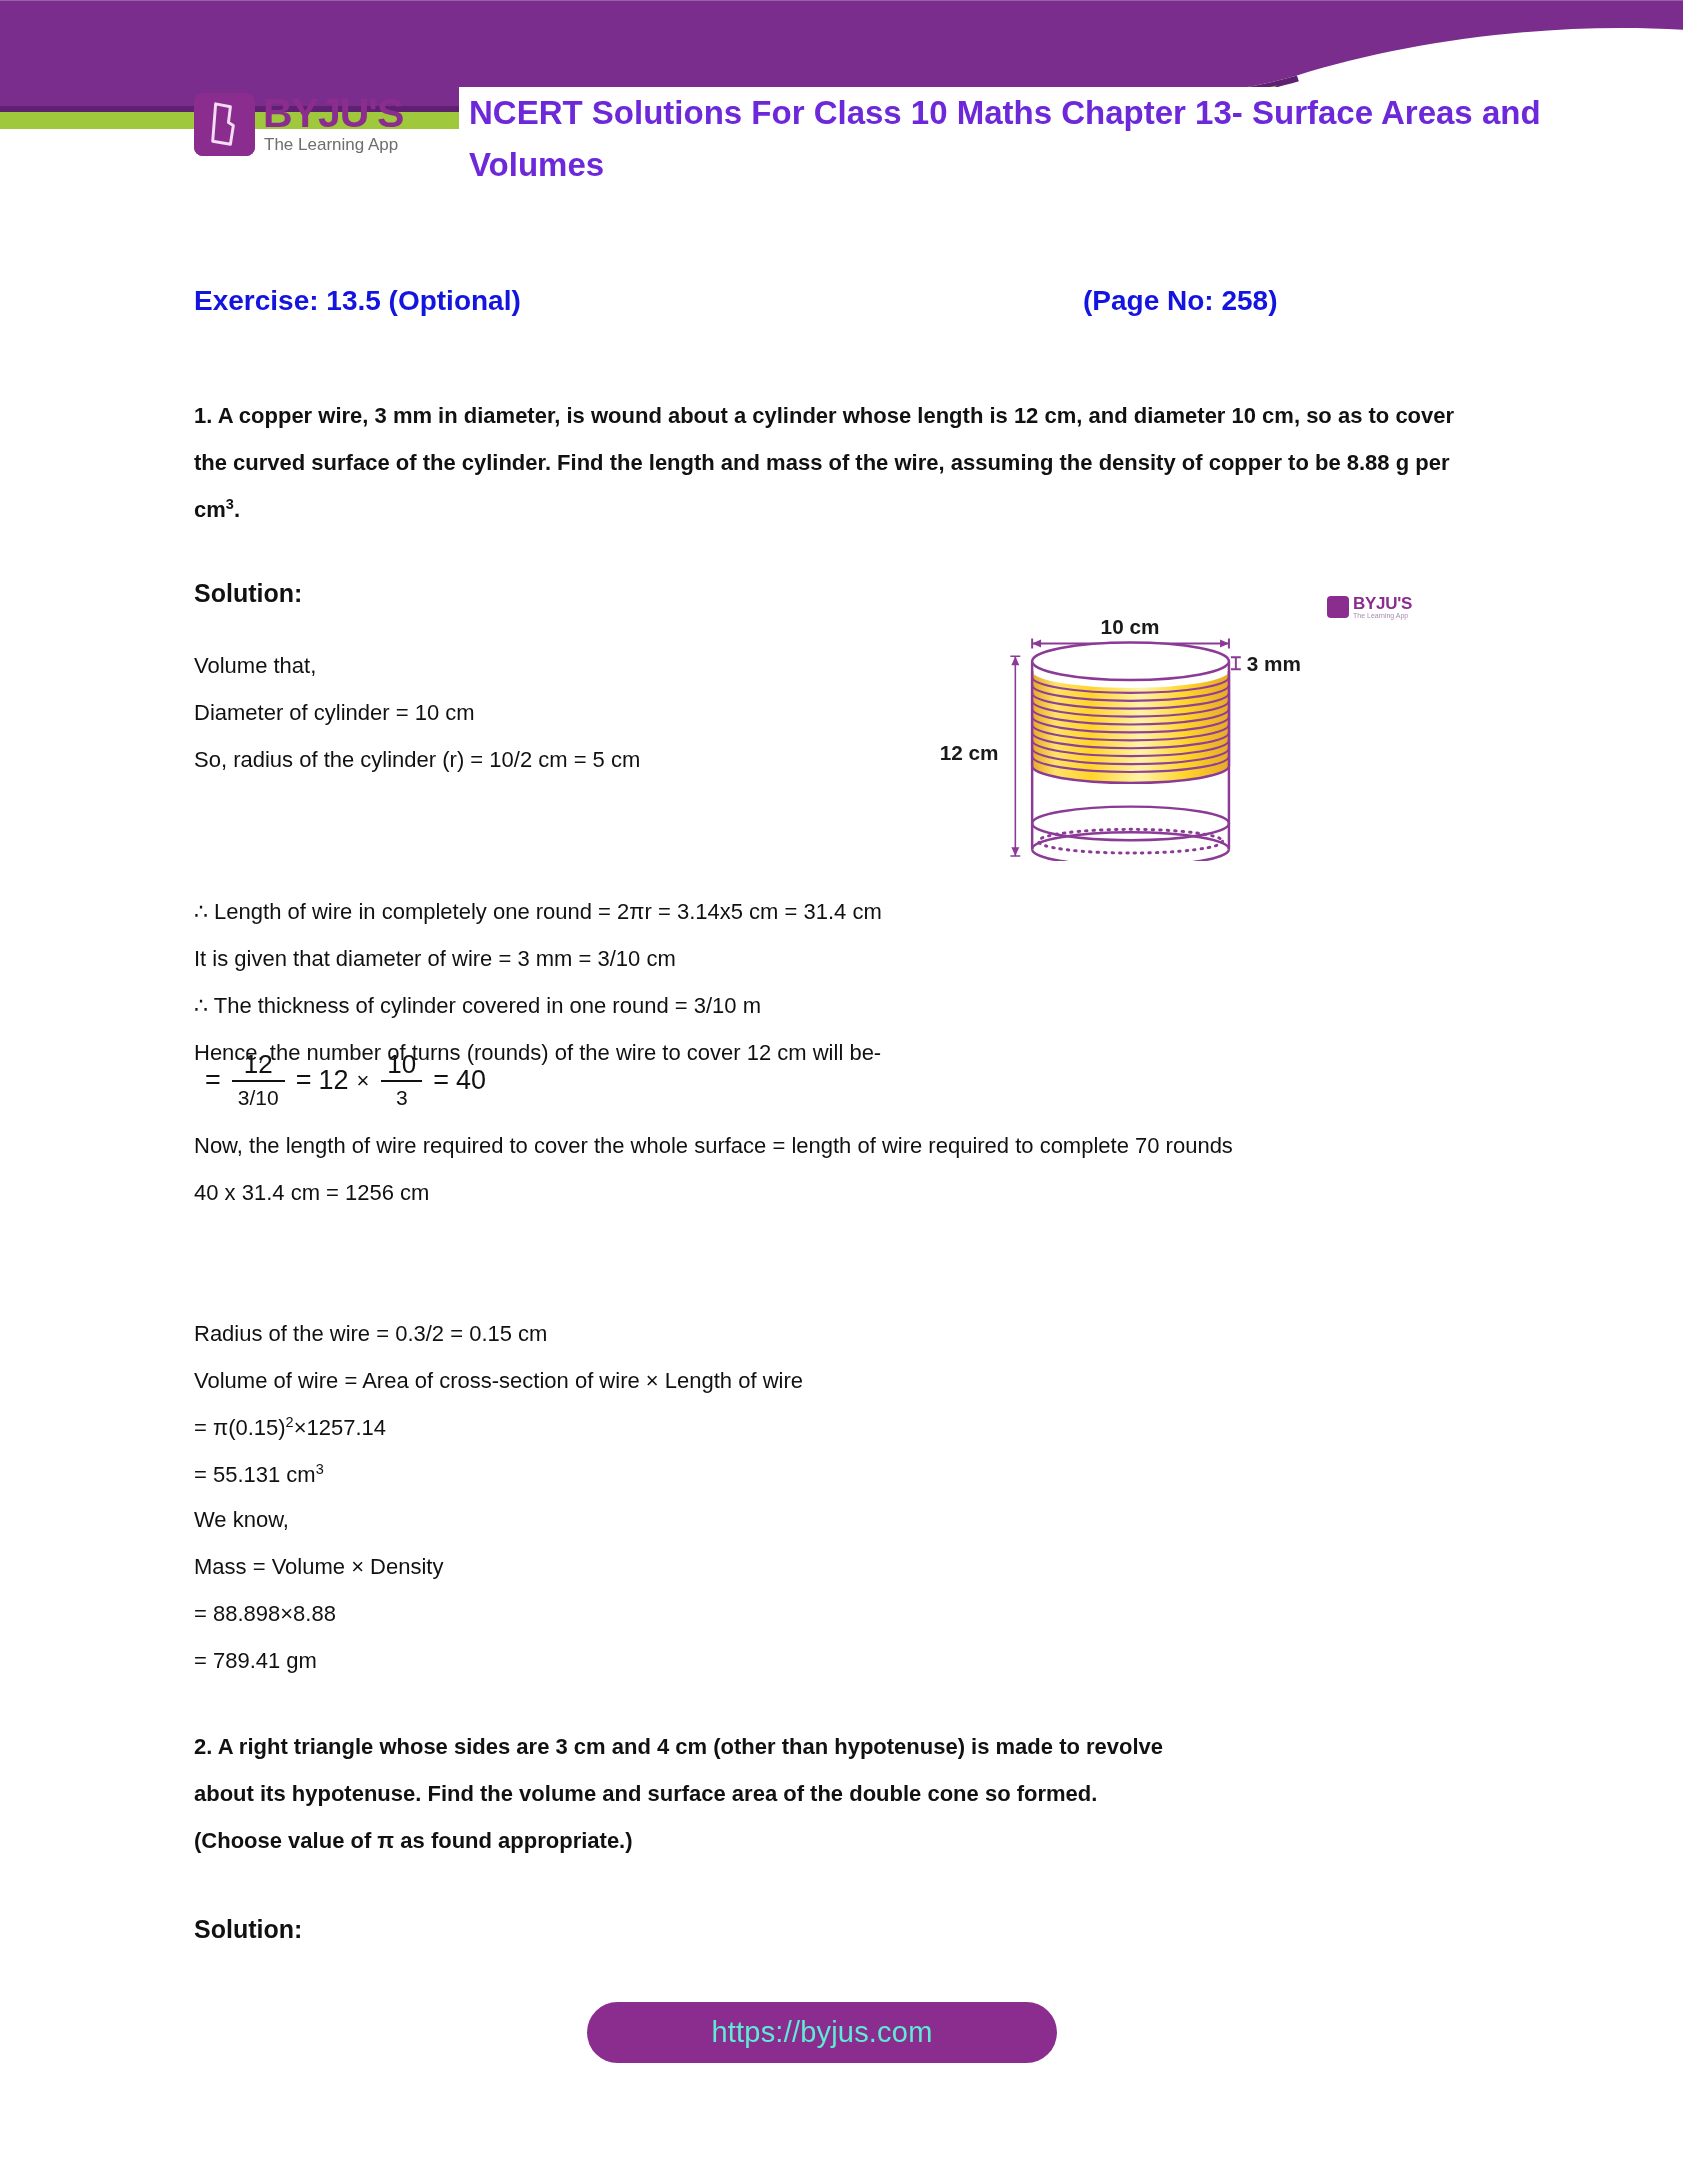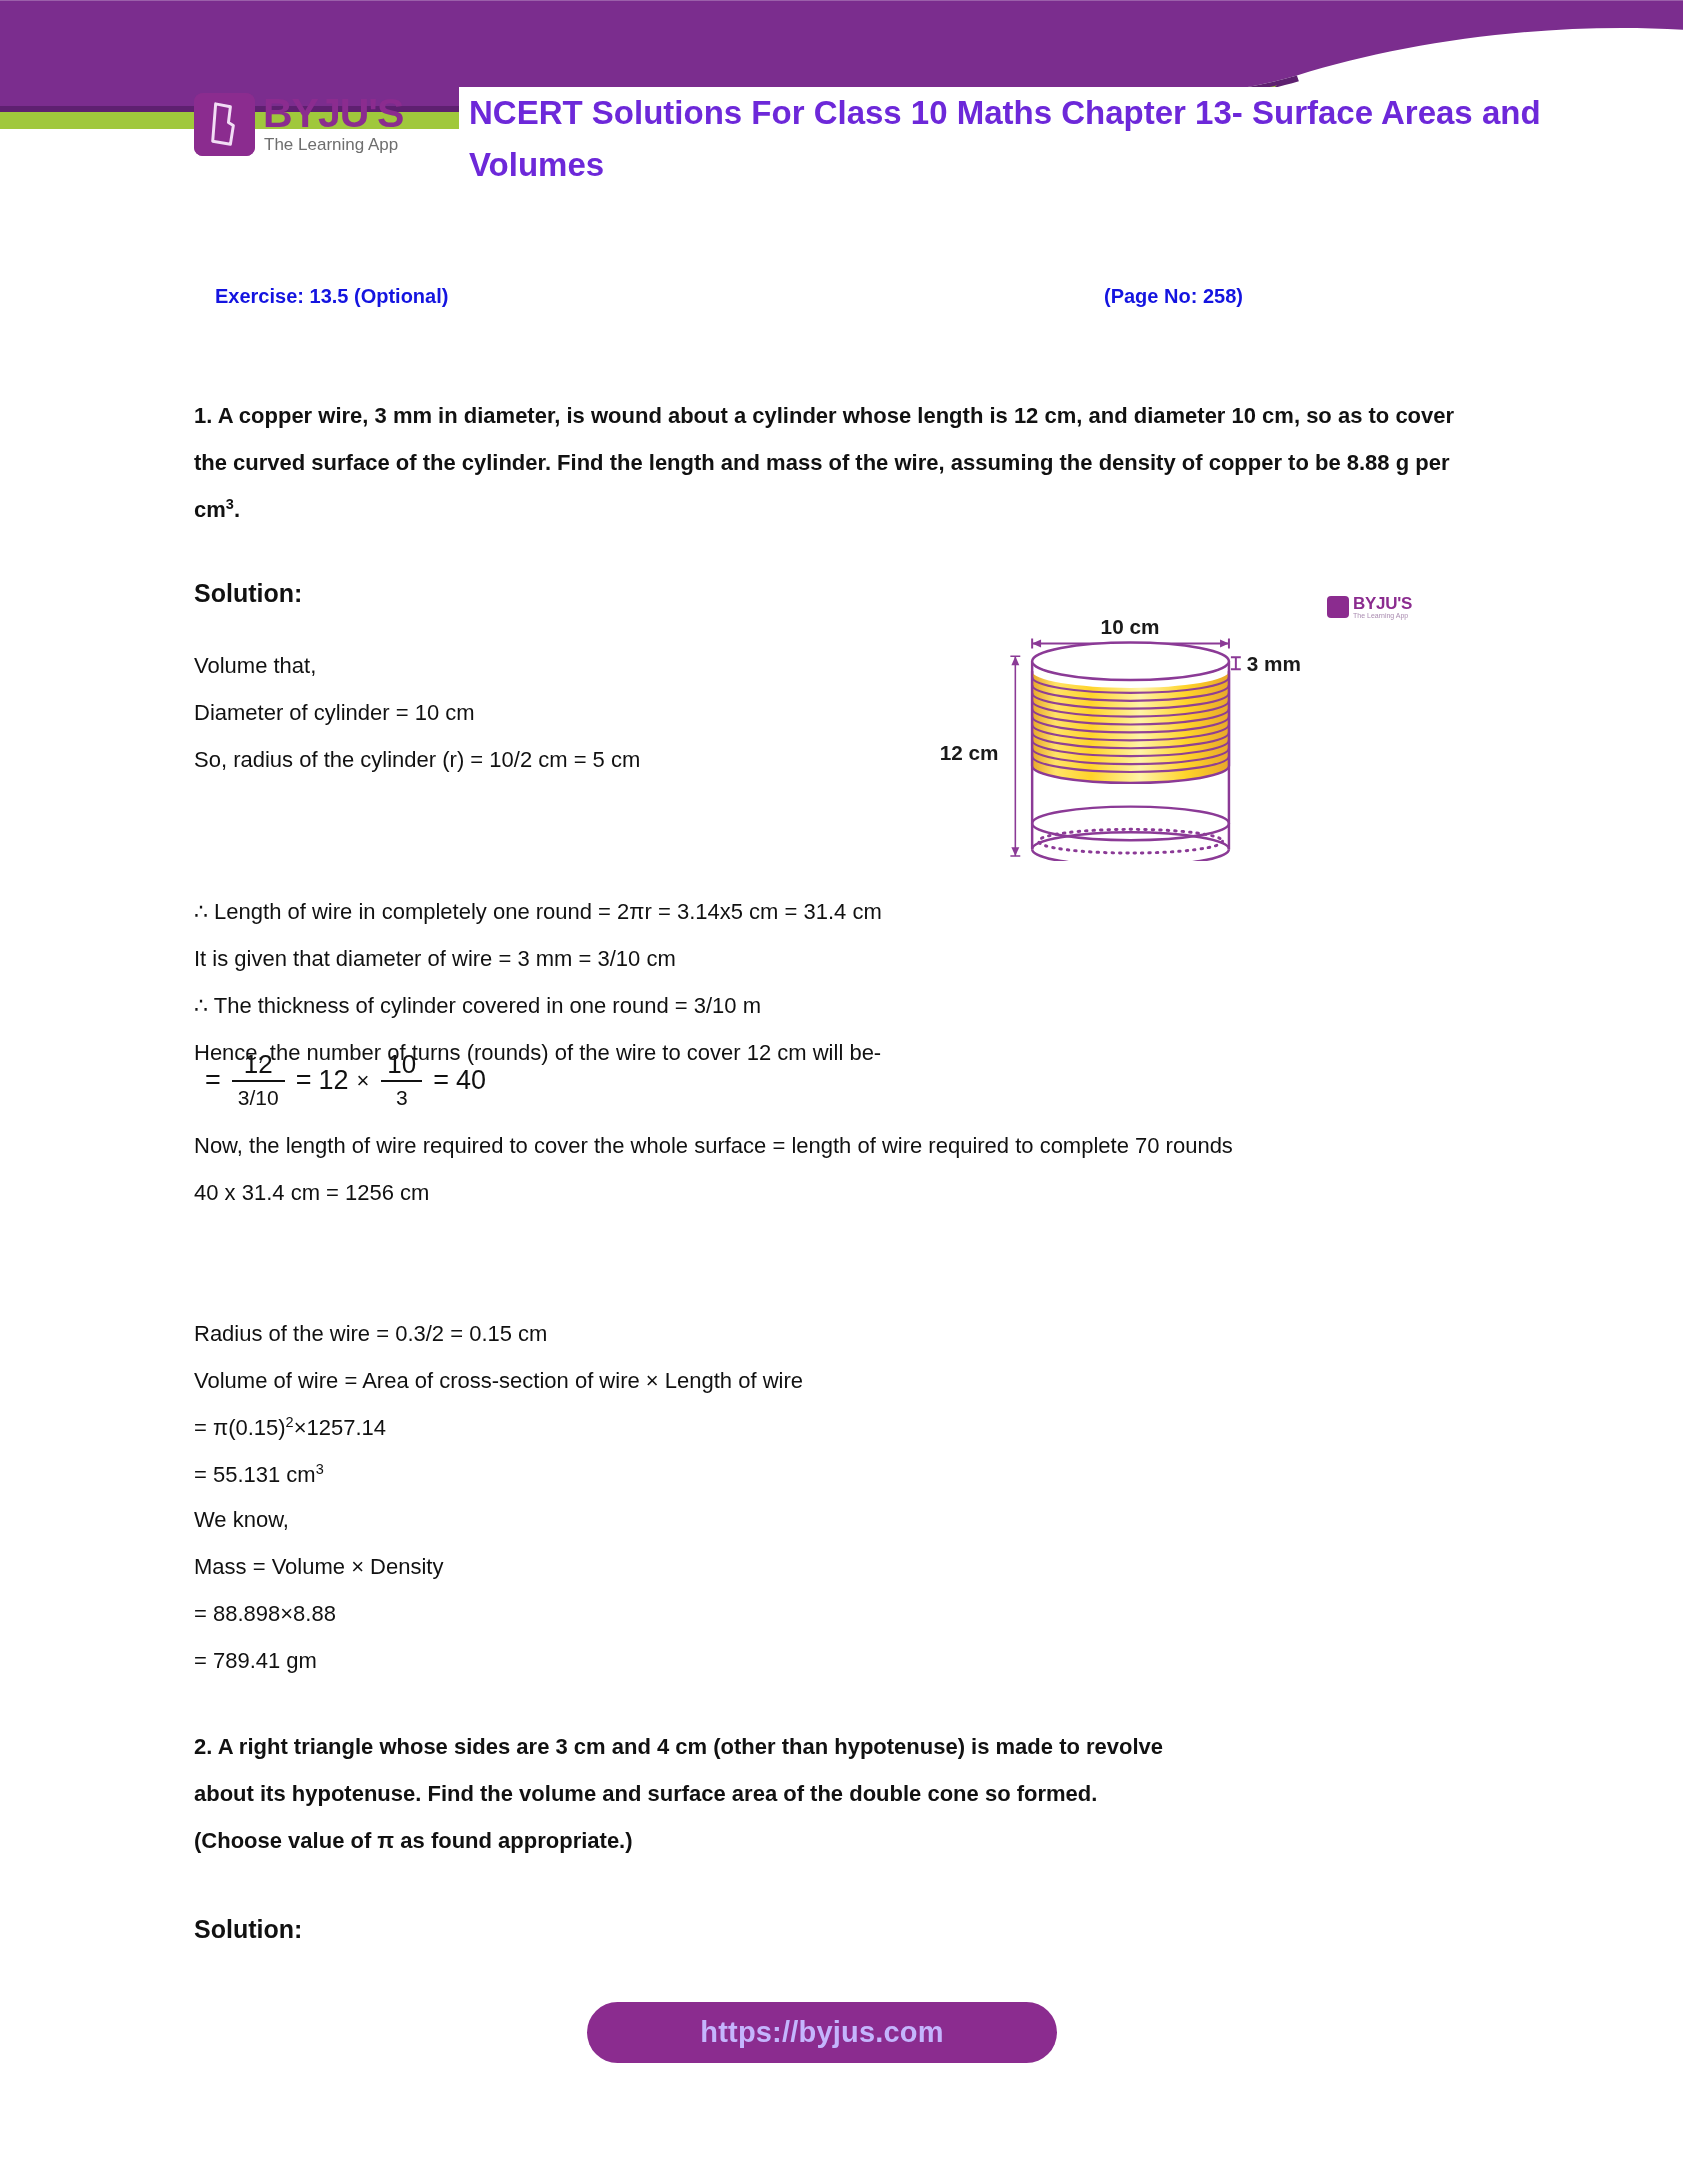--- a/index.html
+++ b/index.html
@@ -93,25 +93,24 @@
     position: absolute;
     top: 285px;
     left: 194px;
     width: 1188px;
     height: 40px;
   }
   .ex-label, .ex-page {
     position: absolute;
     top: 0;
     font-weight: bold;
-    font-size: 20px;
+    font-size: 28px;
     color: #1414E0;
     font-family: "Liberation Sans", sans-serif;
     white-space: nowrap;
-    margin-left: 21px;
   }
   .ex-label { left: 0; }
   .ex-page { left: 889px; }
 
   
   .block {
     position: absolute;
     left: 194px;
     font-family: "Liberation Sans", sans-serif;
     font-size: 22px;
@@ -221,23 +220,22 @@
     height: 61px;
     background: #8B2C8F;
     border-radius: 34px;
     display: flex;
     align-items: center;
     justify-content: center;
   }
   .footer-pill span {
     font-family: "Liberation Sans", sans-serif;
     font-size: 29px;
-    color: #c4b5fd;
+    color: #5eead4;
     letter-spacing: 0.2px;
-    font-weight: bold;
   }
 </style>
 </head>
 <body>
 
 <div class="header-deco">
   <svg width="1683" height="129" viewBox="0 0 1700 130" xmlns="http://www.w3.org/2000/svg">
 
     <path d="M0,0 L1700,0 L1700,30 C1560,22 1420,42 1310,76 C1240,97 1120,108 1000,107 L0,107 Z" fill="#7B2D8E"></path>
 

